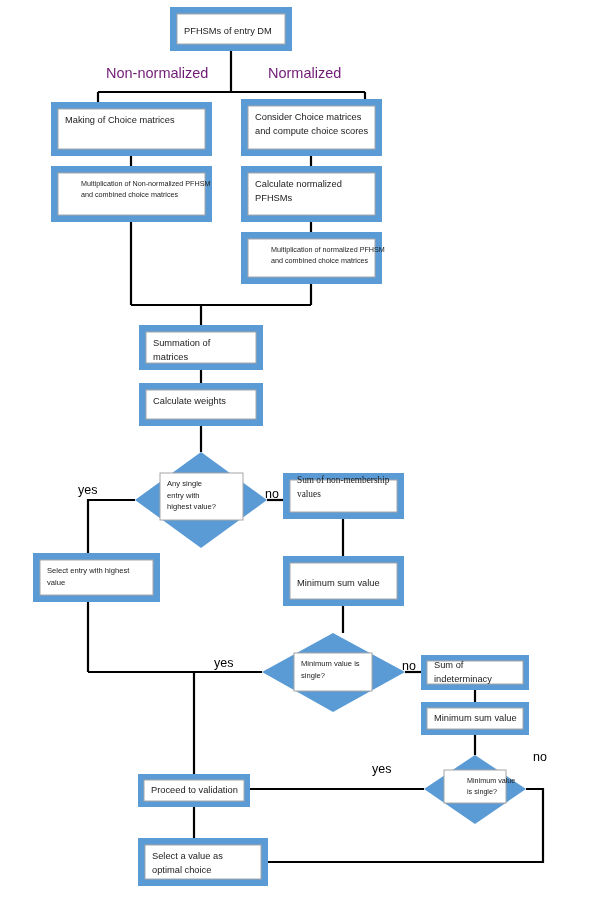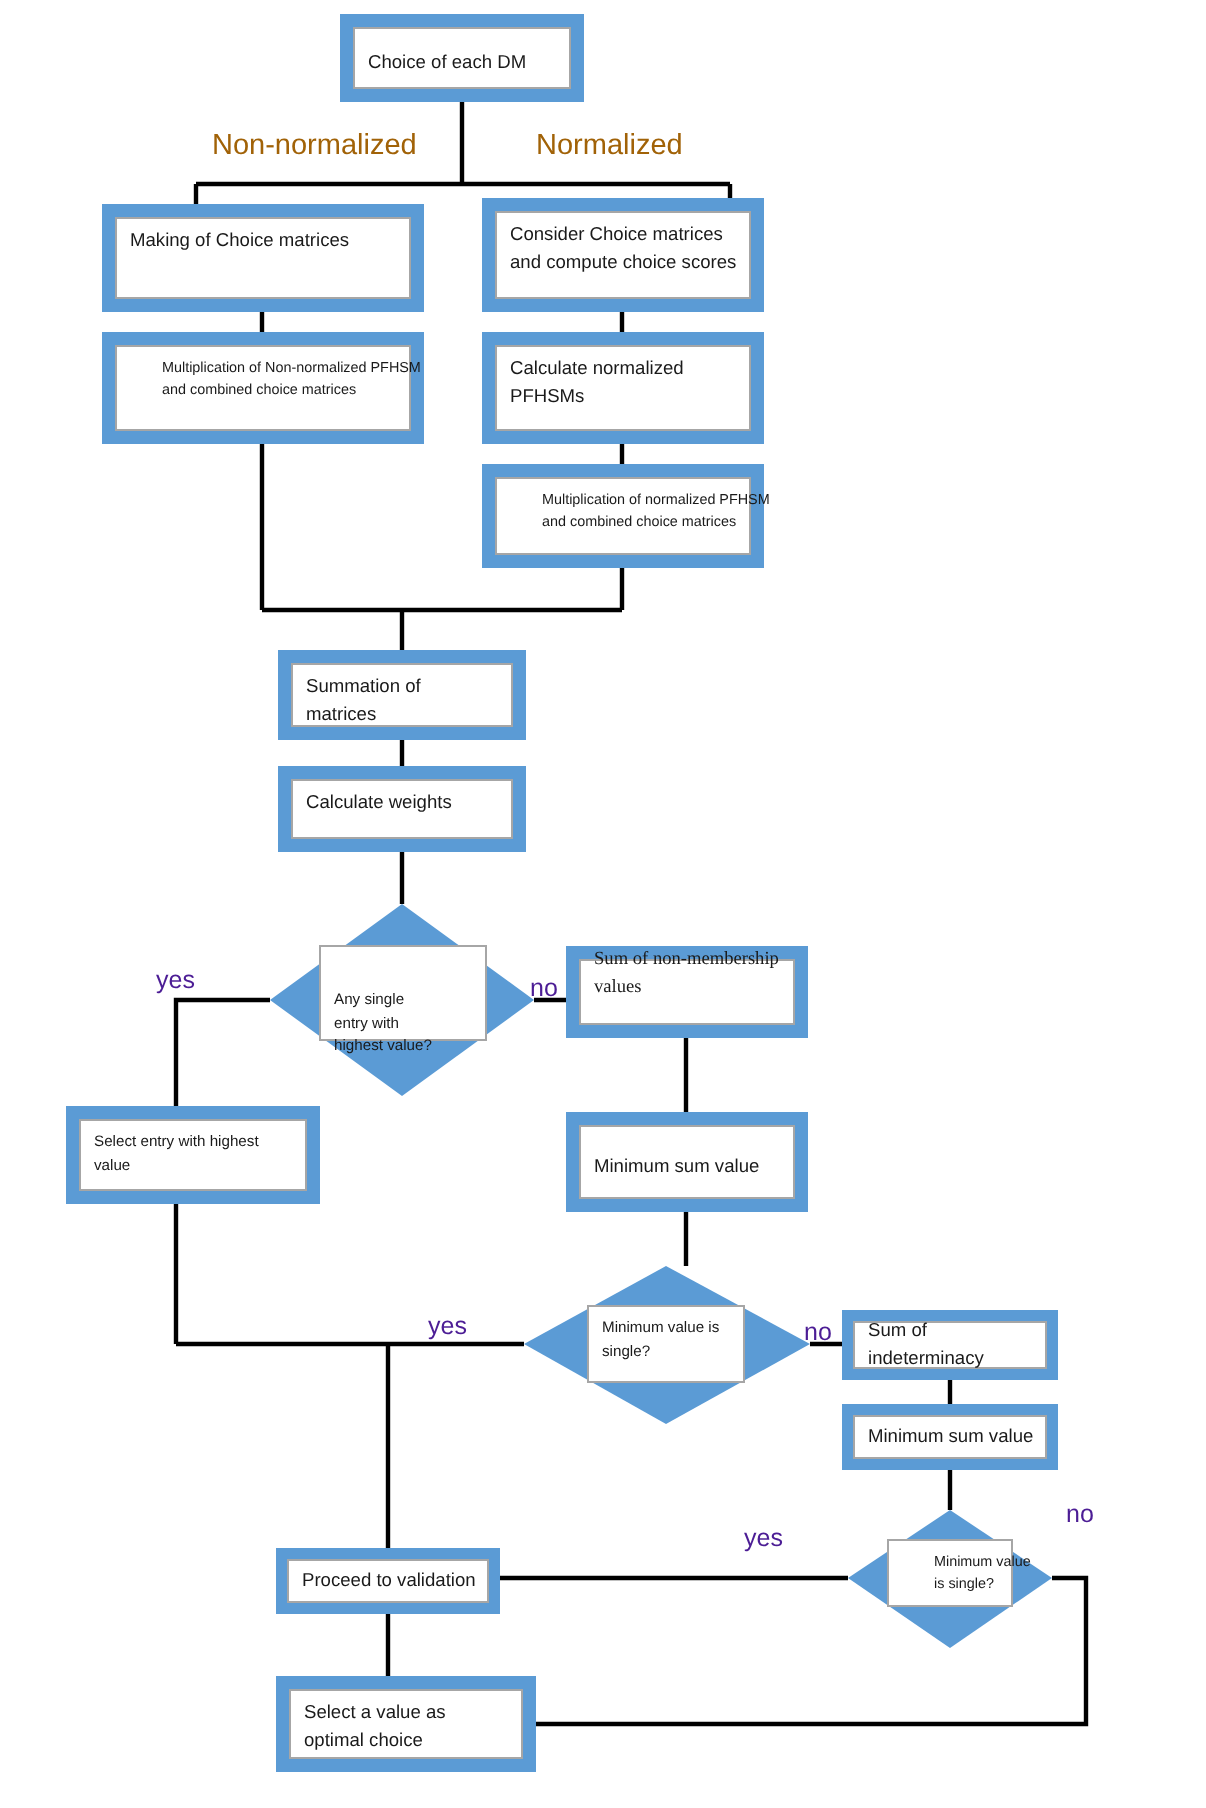--- a/index.html
+++ b/index.html
@@ -58,29 +58,29 @@
     font-size: 7.6px;
     line-height: 11.5px;
   }
   .node-text.tiny {
     font-size: 7.2px;
     line-height: 11px;
     margin-left: 16px;
   }
   .edge-label {
     position: absolute;
-    color: #4c1d95;
+    color: #000000;
     font-size: 12.5px;
     font-family: "Liberation Sans", sans-serif;
     white-space: nowrap;
     pointer-events: none;
   }
   .branch-label {
     position: absolute;
-    color: #a16207;
+    color: #701a75;
     font-size: 14.5px;
     font-family: "Liberation Sans", sans-serif;
     white-space: nowrap;
     pointer-events: none;
   }
 </style>
 </head>
 <body>
 
 <div id="chart-root">
@@ -222,37 +222,37 @@
       <rect class="node-inner" x="144" y="780" width="100" height="21"></rect>
     </g>
 
     <g>
       <rect class="node-frame" x="138" y="838" width="130" height="48"></rect>
       <rect class="node-inner" x="145" y="845" width="116" height="34"></rect>
     </g>
 
   </svg>
 
-  <div class="node-text" style="left:177px; top:14px; width:108px; height:30px; justify-content:center;">Choice of each DM</div>
+  <div class="node-text" style="left:177px; top:14px; width:108px; height:30px; justify-content:center;">PFHSMs of entry DM</div>
 
   <div class="node-text" style="left:58px; top:109px; width:147px; height:52px;">Making of Choice matrices</div>
 
   <div class="node-text tiny" style="left:58px; top:173px; width:147px; height:42px;">Multiplication of Non-normalized PFHSM and combined choice matrices</div>
 
   <div class="node-text" style="left:248px; top:106px; width:127px; height:43px;">Consider Choice matrices and compute choice scores</div>
 
   <div class="node-text" style="left:248px; top:173px; width:127px; height:42px;">Calculate normalized PFHSMs</div>
 
   <div class="node-text tiny" style="left:248px; top:239px; width:127px; height:38px;">Multiplication of normalized PFHSM and combined choice matrices</div>
 
   <div class="node-text" style="left:146px; top:332px; width:102px; height:31px;">Summation of matrices</div>
 
   <div class="node-text" style="left:146px; top:390px; width:110px; height:29px;">Calculate weights</div>
 
-  <div class="node-text small" style="left:160px; top:473px; width:67px; height:47px;margin-top:16px;">Any single entry with highest value?</div>
+  <div class="node-text small" style="left:160px; top:473px; width:67px; height:47px;">Any single entry with highest value?</div>
 
   <div class="node-text small" style="left:40px; top:560px; width:113px; height:35px;">Select entry with highest value</div>
 
   <div class="node-text" style="left:290px; top:469px; width:107px; height:20px;font-family:Liberation Serif, serif;">Sum of non-membership values</div>
 
   <div class="node-text" style="left:290px; top:563px; width:107px; height:36px; justify-content:center;">Minimum sum value</div>
 
   <div class="node-text small" style="left:294px; top:653px; width:78px; height:38px;">Minimum value is single?</div>
 
   <div class="node-text" style="left:427px; top:661px; width:96px; height:23px; justify-content:center; padding-top:0;">Sum of indeterminacy</div>

